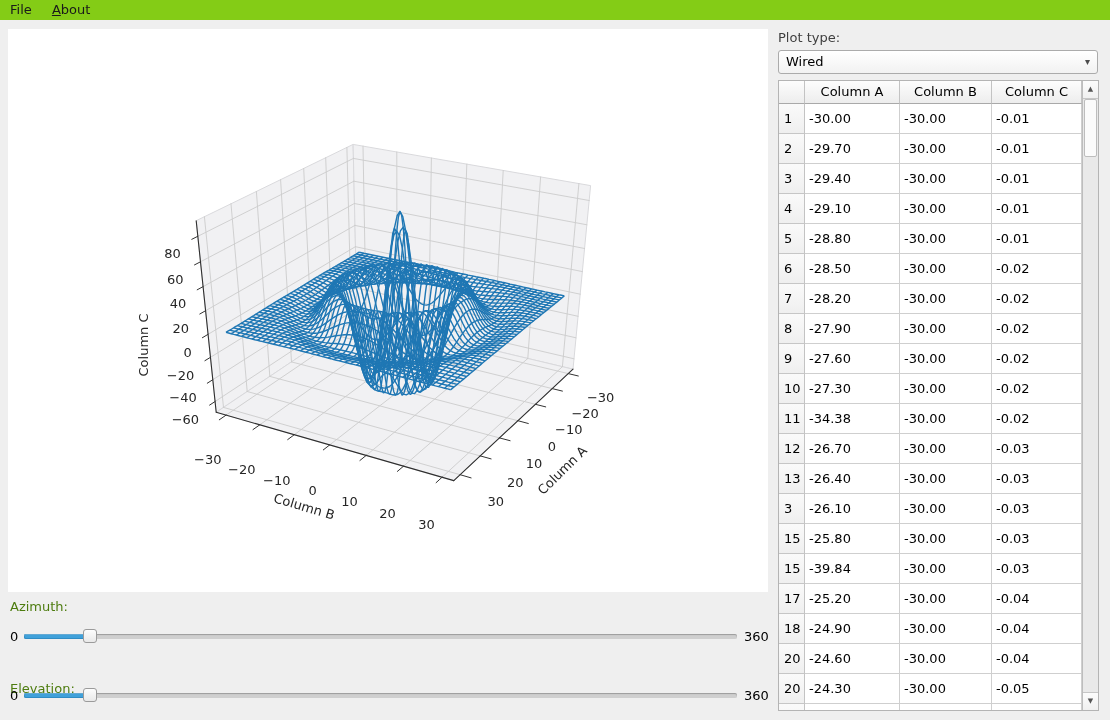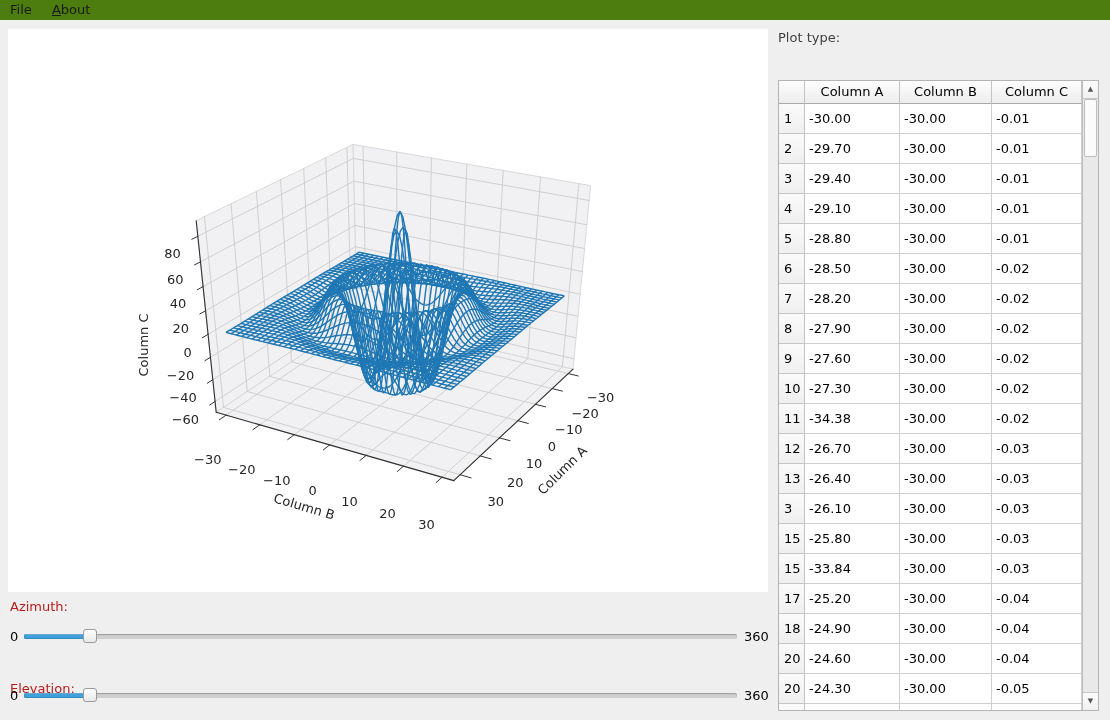--- a/index.html
+++ b/index.html
@@ -6,31 +6,31 @@
   body{
     width:1110px;height:720px;overflow:hidden;
     background:#efefef;
     font-family:"DejaVu Sans","Liberation Sans",sans-serif;
     font-size:13px;color:#1a1a1a;
     -webkit-font-smoothing:antialiased;
   }
   .app{position:relative;width:1110px;height:720px;}
 
   
-  .menubar{position:absolute;left:0;top:0;width:1110px;height:20px;background:#4d7c0f;padding-top:2px;box-sizing:border-box;}
+  .menubar{position:absolute;left:0;top:0;width:1110px;height:20px;background:#84cc16;padding-top:2px;box-sizing:border-box;}
   .menu-item{display:inline-block;padding:0 6px;margin-left:4px;cursor:default;}
   .menu-item:first-child{margin-left:4px;}
 
   
   .canvas{position:absolute;left:8px;top:29px;width:760px;height:563px;background:#ffffff;}
   .canvas svg{display:block;}
   .canvas text{font-family:"DejaVu Sans","Liberation Sans",sans-serif;font-size:13px;fill:#262626;}
 
   
-  .ctl-label{position:absolute;left:10px;color:#b91c1c;}
+  .ctl-label{position:absolute;left:10px;color:#4d7c0f;}
   .smin,.smax{position:absolute;top:0;color:#000;}
   .slider-row{position:absolute;left:0;width:780px;height:16px;}
   .strack{position:absolute;left:24px;width:713px;height:5px;background:#cfcfcf;border-radius:2px;box-shadow:inset 0 1px 1px rgba(0,0,0,.25);}
   .sfill{position:absolute;left:0;top:0;height:5px;background:#40a1da;border-radius:2px;box-shadow:inset 0 1px 0 rgba(255,255,255,.25), inset 0 0 0 1px #2f8cc4;}
   .shandle{position:absolute;top:-5px;width:14px;height:14px;background:linear-gradient(#fdfdfd,#e9e9e9);border:1px solid #9b9b9b;border-radius:3px;box-sizing:border-box;}
 
   
   .pt-label{position:absolute;left:778px;top:30px;color:#404040;}
   .combo{position:absolute;left:778px;top:50px;width:320px;height:24px;box-sizing:border-box;
     background:linear-gradient(#ffffff,#f2f2f2);border:1px solid #ababab;border-radius:3px;
@@ -267,20 +267,24 @@
   <div class="slider-row" style="top:688px">
     <span class="smin" style="left:10px">0</span>
     <div class="strack" id="el-track" style="top:5px">
       <div class="sfill" id="el-fill" style="width: 66.309px;"></div>
       <div class="shandle" id="el-handle" style="left: 59.309px;"></div>
     </div>
     <span class="smax" style="left:744px">360</span>
   </div>
 
   <div class="pt-label">Plot type:</div>
+  <div class="combo">
+    <span>Wired</span>
+    <span class="combo-arrow">▾</span>
+  </div>
 
   <div class="table">
     <div class="thead" id="thead">
         <div class="th c0"></div>
         <div class="th c1">Column A</div>
         <div class="th c2">Column B</div>
         <div class="th c3">Column C</div>
       </div>
     <div class="tbody" id="tbody">
         <div class="tr">
@@ -368,21 +372,21 @@
           <div class="td c3">-0.03</div>
         </div>
         <div class="tr">
           <div class="rownum c0">15</div>
           <div class="td c1">-25.80</div>
           <div class="td c2">-30.00</div>
           <div class="td c3">-0.03</div>
         </div>
         <div class="tr">
           <div class="rownum c0">15</div>
-          <div class="td c1">-33.84</div>
+          <div class="td c1">-39.84</div>
           <div class="td c2">-30.00</div>
           <div class="td c3">-0.03</div>
         </div>
         <div class="tr">
           <div class="rownum c0">17</div>
           <div class="td c1">-25.20</div>
           <div class="td c2">-30.00</div>
           <div class="td c3">-0.04</div>
         </div>
         <div class="tr">

